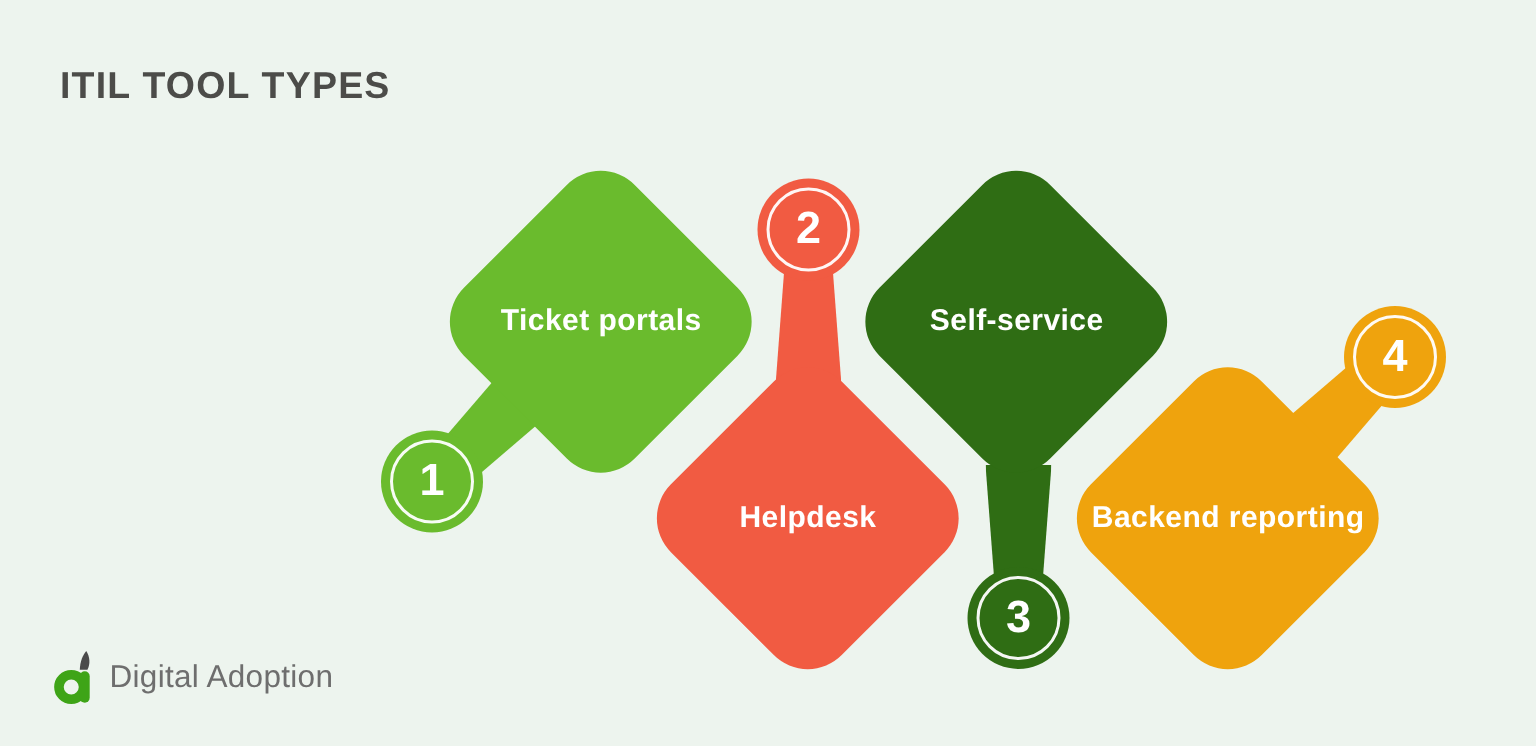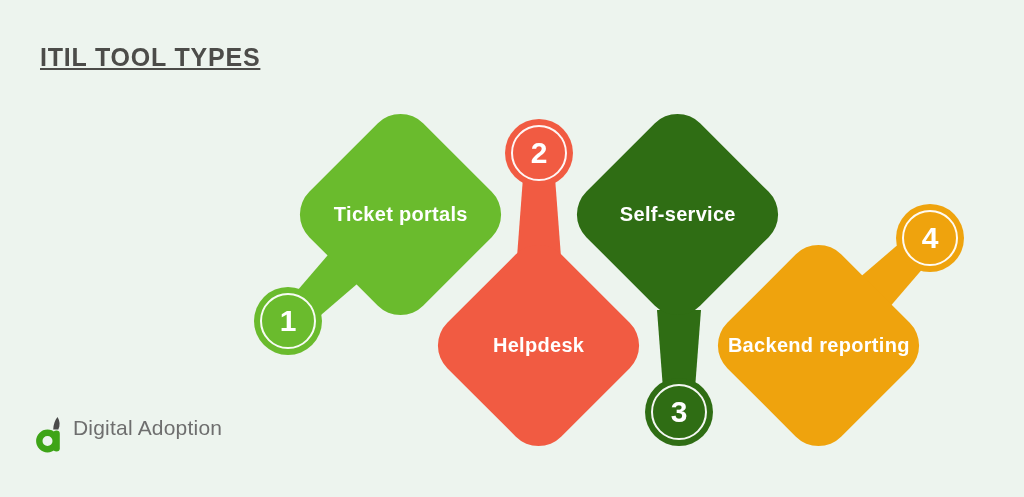--- a/index.html
+++ b/index.html
@@ -12,21 +12,20 @@
   }
   .canvas { position: absolute; inset: 0; }
 
   .page-title {
     position: absolute;
     left: 40px; top: 43px;
     font-size: 25px;
     font-weight: bold;
     letter-spacing: 0.8px;
     color: #4c4c49;
-    text-decoration: underline;
   }
 
   
   .diamond {
     position: absolute;
     width: 161px; height: 161px;
     border-radius: 32px;
     transform: rotate(45deg);
     display: flex; align-items: center; justify-content: center;
     z-index: 2;
@@ -92,22 +91,22 @@
     line-height: 1;
   }
   .b1 { left: 254px; top: 287px; }
   .b2 { left: 505px; top: 119px; }
   .b3 { left: 645px; top: 378px; }
   .b4 { left: 896px; top: 204px; }
 
   
   .logo {
     position: absolute;
-    left: 36px; top: 416px;
-    display: flex; 
+    left: 36px; top: 433px;
+    display: flex; align-items: center;
     gap: 7px;
   }
   .logo svg { display: block; }
   .logo-text {
     color: #6e6e6e;
     font-size: 21px;
     letter-spacing: 0.2px;
   }
 </style>
 </head>

